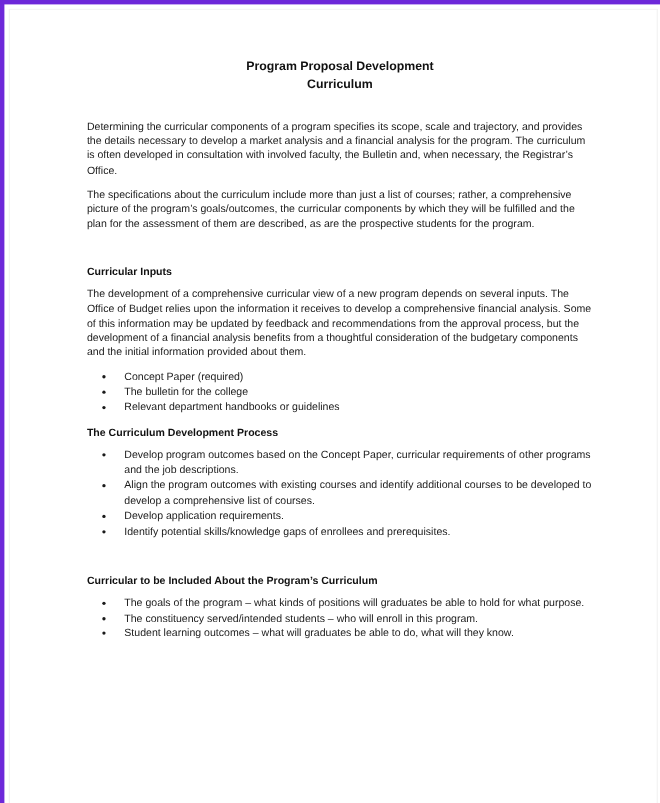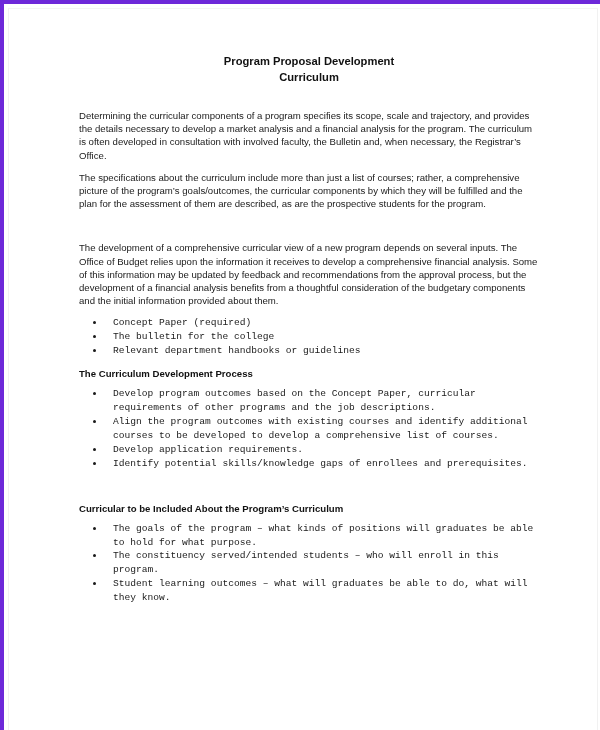--- a/index.html
+++ b/index.html
@@ -21,21 +21,21 @@
       font-size: 9.6px; line-height: 13.2px; color: #1a1a1a;
     }
     .title {
       text-align: center; font-weight: bold; font-size: 11.2px; line-height: 15.5px;
       margin: 0 0 24px 0; color: #111;
     }
     p { margin: 0 0 9px 0; }
     h3 { font-size: 9.6px; font-weight: bold; margin: 0 0 7px 0; line-height: 13px; color: #111; }
     .gap-lg { height: 22px; }
     ul { margin: 0 0 9px 0; padding: 0; list-style: none; }
-    li { position: relative; padding-left: 34px; margin-left: 0; line-height: 13.9px; font-family: Liberation Mono, monospace; }
+    li { position: relative; padding-left: 34px; margin-left: 0; line-height: 13.9px; }
     li::before {
       content: ""; position: absolute; left: 14px; top: 5px;
       width: 3px; height: 3px; border-radius: 50%; background: #1a1a1a;
     }
   </style>
 </head>
 <body>
 
 <div class="page">
   <div class="inner-frame"></div>
@@ -43,20 +43,21 @@
     <div class="title">
       <div>Program Proposal Development</div>
       <div>Curriculum</div>
     </div>
 
     <p>Determining the curricular components of a program specifies its scope, scale and trajectory, and provides the details necessary to develop a market analysis and a financial analysis for the program.  The curriculum is often developed in consultation with involved faculty, the Bulletin and, when necessary, the Registrar’s Office.</p>
     <p>The specifications about the curriculum include more than just a list of courses; rather, a comprehensive picture of the program’s goals/outcomes, the curricular components by which they will be fulfilled and the plan for the assessment of them are described, as are the prospective students for the program.</p>
 
     <div class="gap-lg"></div>
 
+    <h3>Curricular Inputs</h3>
     <p>The development of a comprehensive curricular view of a new program depends on several inputs.  The Office of Budget relies upon the information it receives to develop a comprehensive financial analysis. Some of this information may be updated by feedback and recommendations from the approval process, but the development of a financial analysis benefits from a thoughtful consideration of the budgetary components and the initial information provided about them.</p>
     <ul>
       <li>Concept Paper (required)</li>
       <li>The bulletin for the college</li>
       <li>Relevant department handbooks or guidelines</li>
     </ul>
 
     <h3>The Curriculum Development Process</h3>
     <ul>
       <li>Develop program outcomes based on the Concept Paper, curricular requirements of other programs and the job descriptions.</li>

